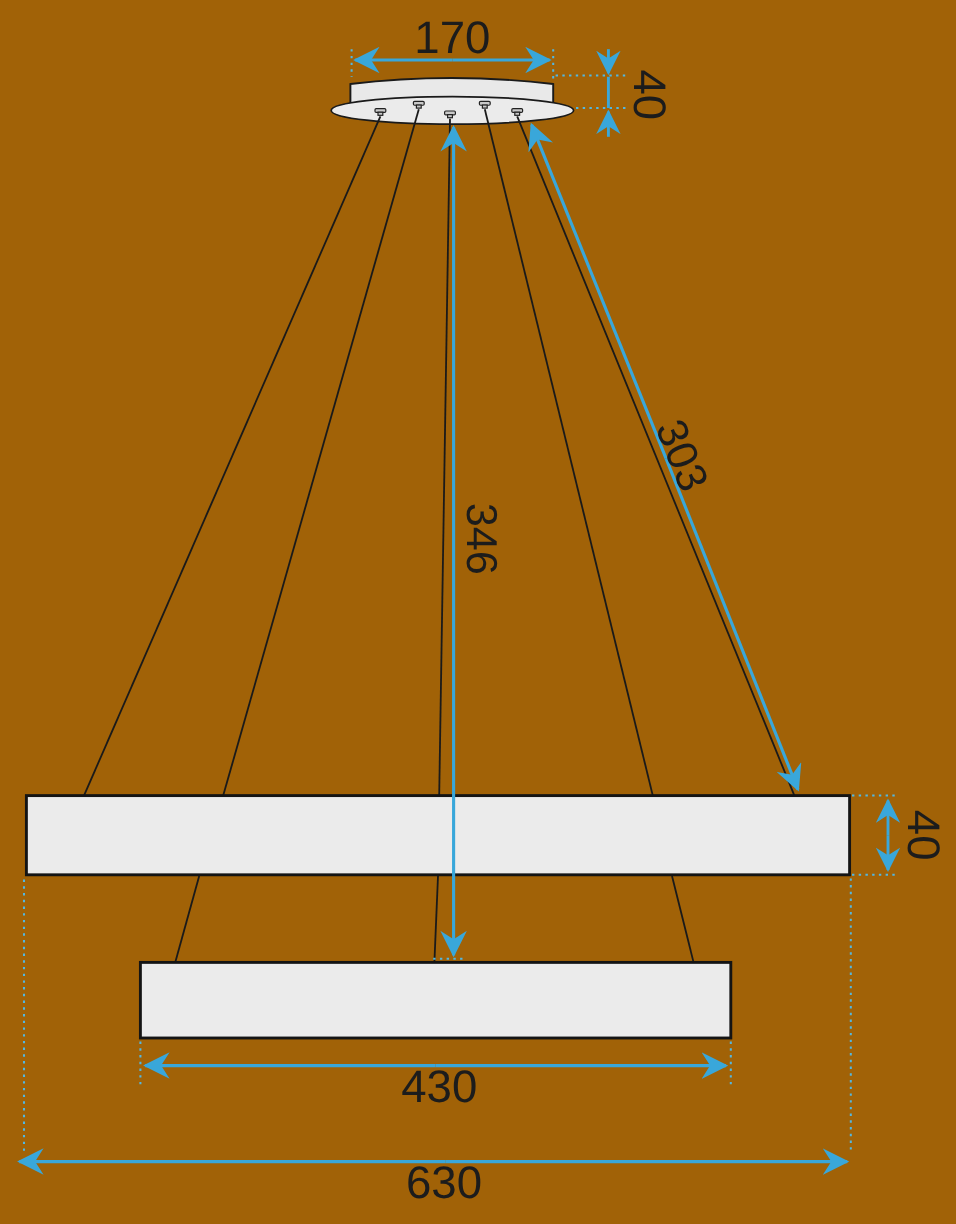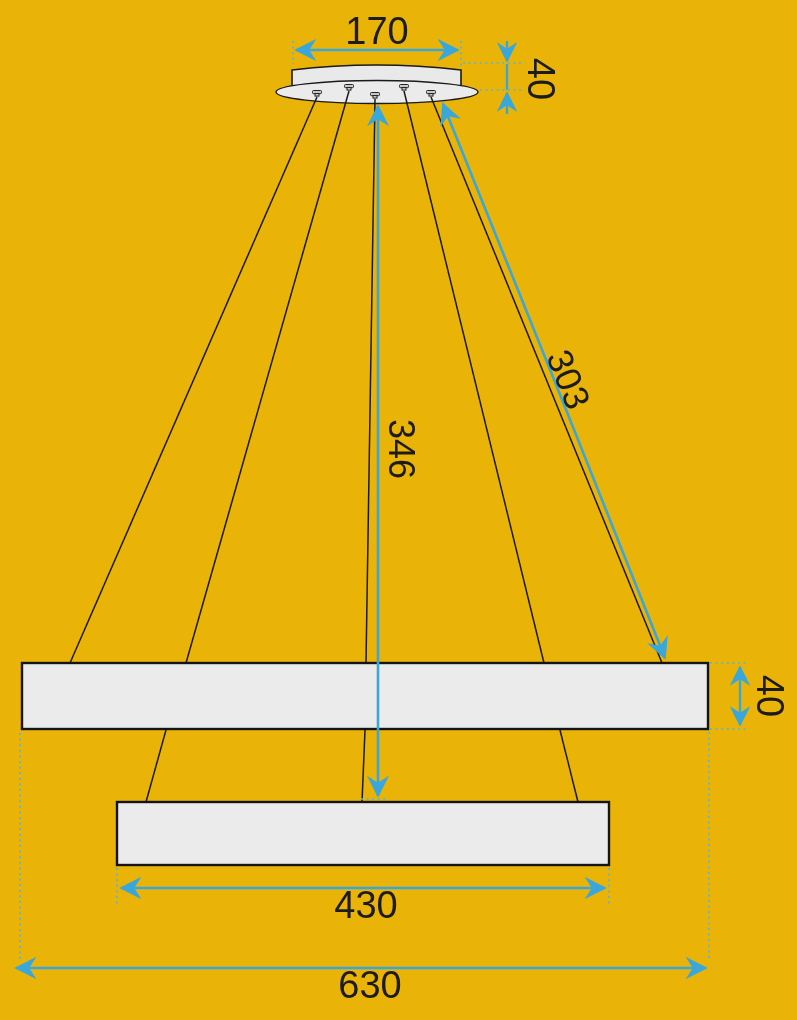--- a/index.html
+++ b/index.html
@@ -4,21 +4,21 @@
 <style>
   html, body {
     margin: 0;
     padding: 0;
     background: #ffffff;
   }
   .stage {
     position: relative;
     width: 797px;
     height: 1020px;
-    background: #eab308;
+    background: #a16207;
     overflow: hidden;
   }
   svg text {
     font-family: "Liberation Sans", "DejaVu Sans", sans-serif;
     fill: #1c1c1c;
   }
   .dim-num { font-size: 38px; }
   .dim-num-rot { font-size: 36px; }
 </style>
 </head>

